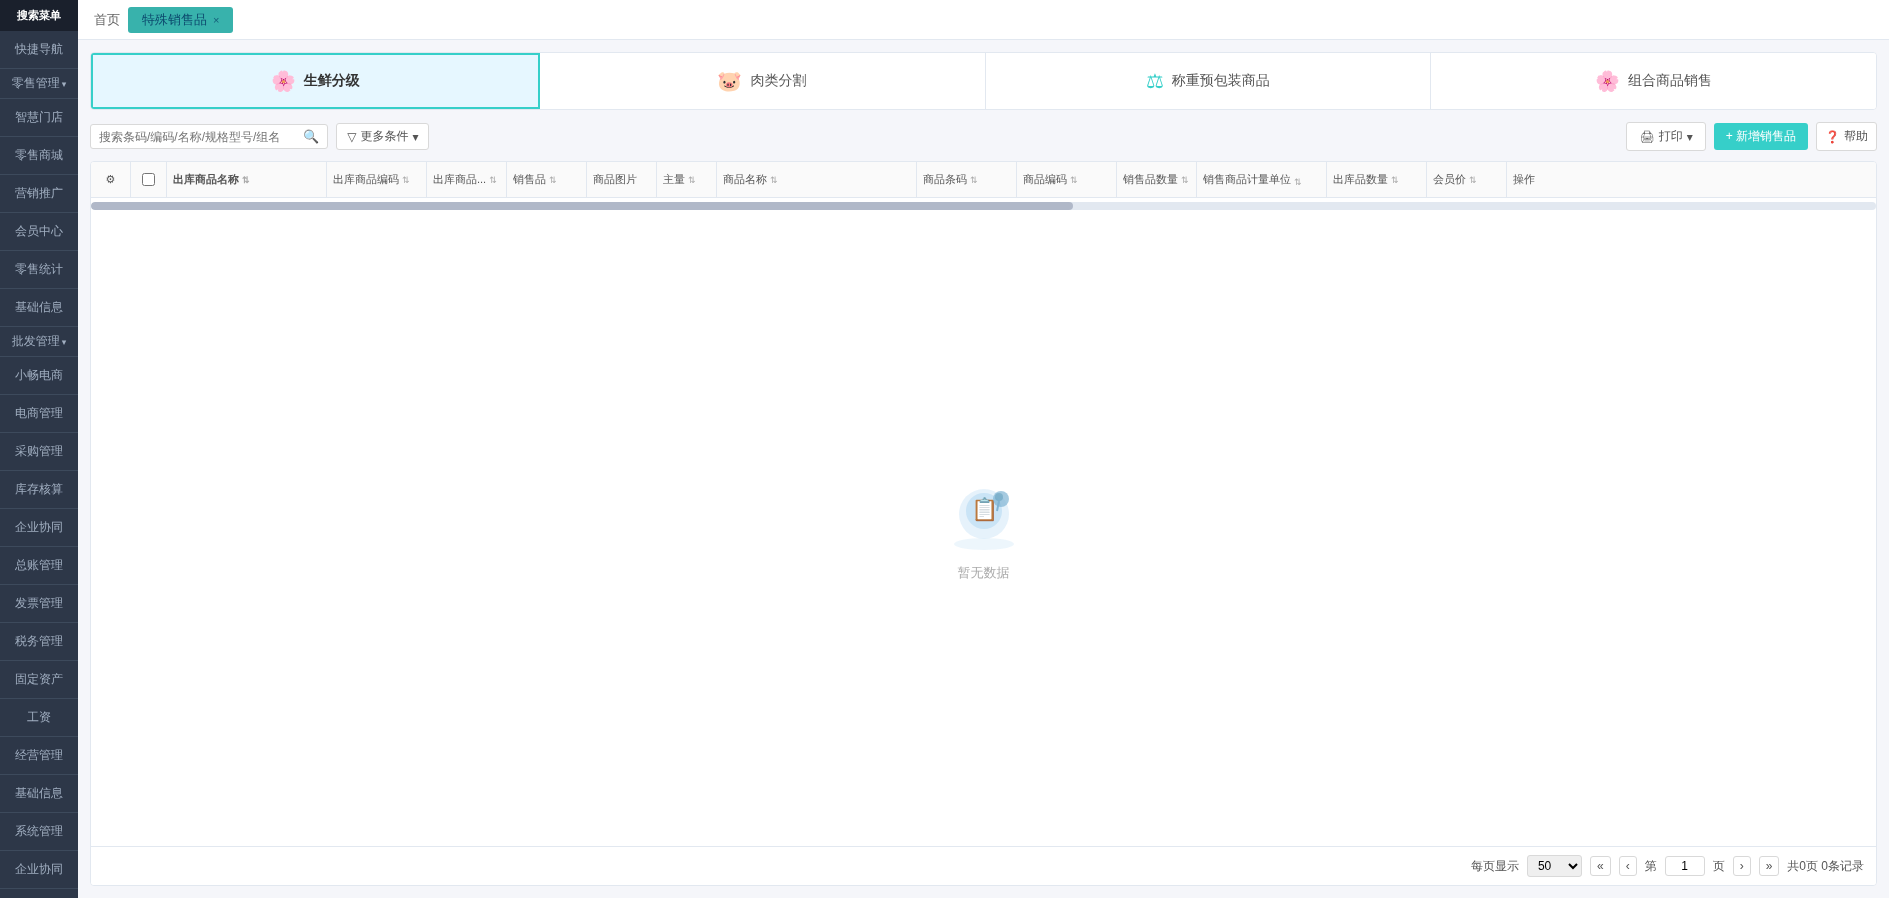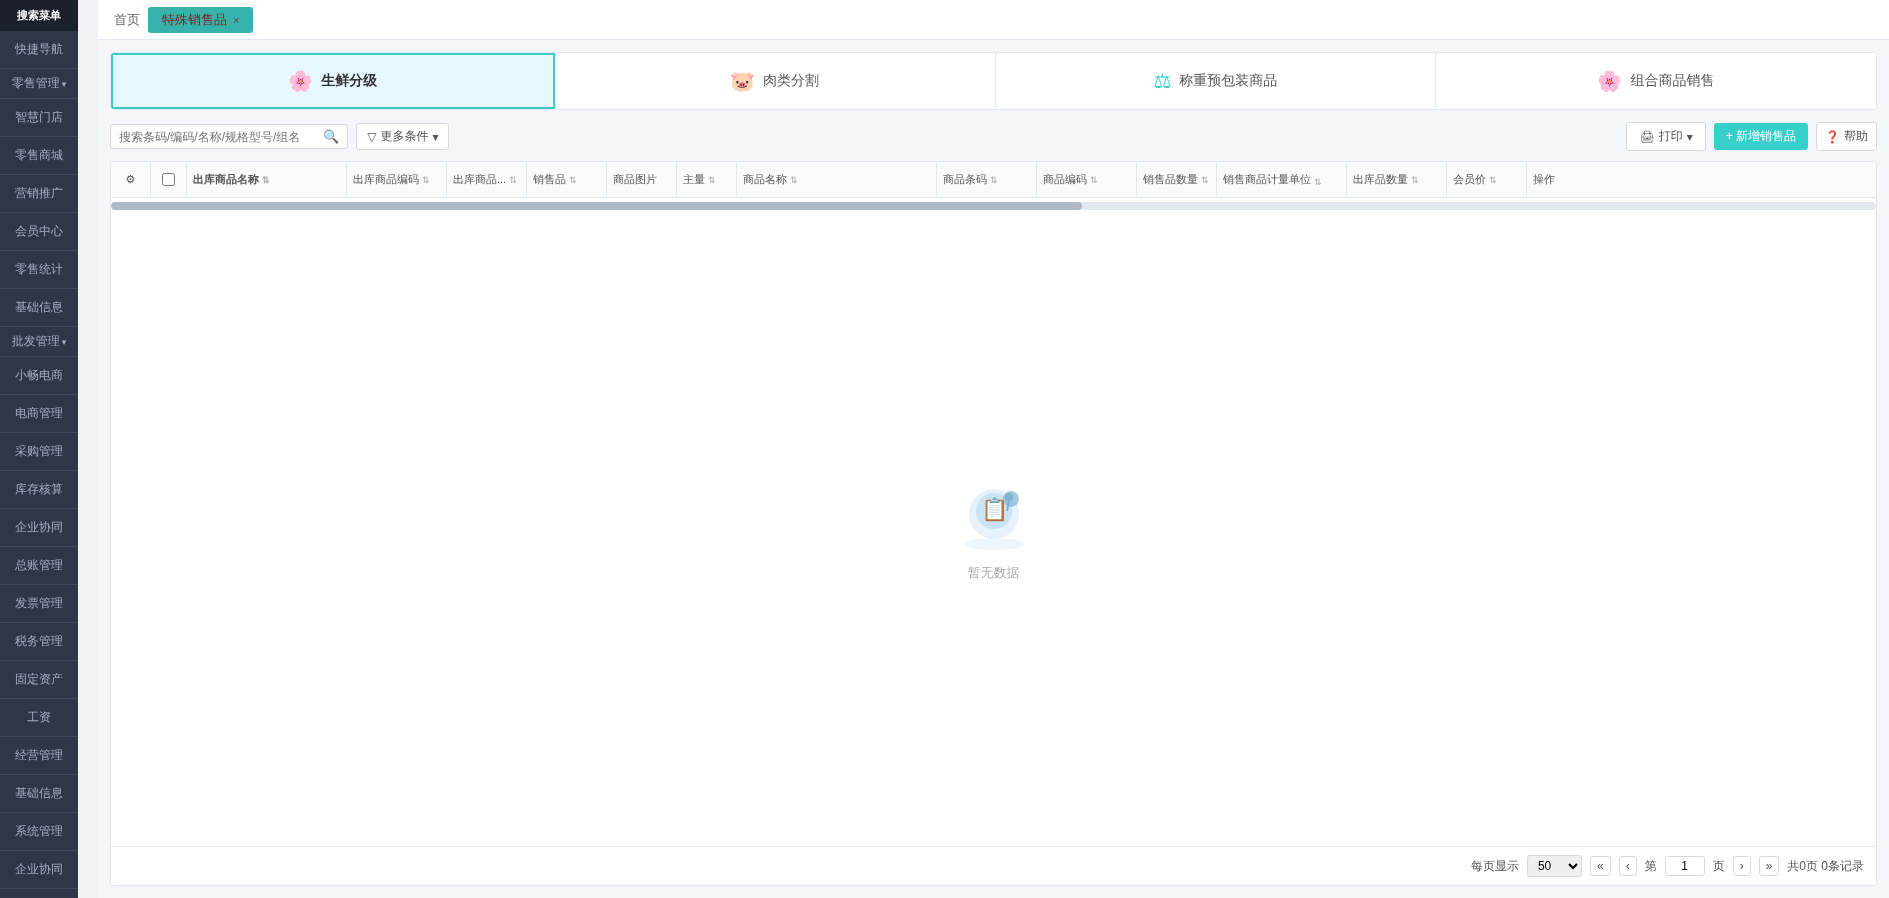--- a/index.html
+++ b/index.html
@@ -54,41 +54,40 @@
     }
     .arrow-down { font-size: 9px; }
 
     
     .main {
       flex: 1;
       display: flex;
       flex-direction: column;
       height: 100%;
       overflow: hidden;
-      padding-left: 20px;
     }
 
     
     .topbar {
       background: #fff;
       border-bottom: 1px solid #e2e8f0;
       padding: 0 16px;
       height: 40px;
       display: flex;
       align-items: center;
       gap: 8px;
       flex-shrink: 0;
     }
     .topbar-home {
       color: #666;
       font-size: 13px;
     }
     .topbar-tab {
       background: #38b2ac;
-      color: #7f1d1d;
+      color: #0c4a6e;
       padding: 4px 14px;
       border-radius: 3px;
       font-size: 13px;
       display: flex;
       align-items: center;
       gap: 6px;
     }
     .topbar-tab-close {
       cursor: pointer;
       font-size: 11px;

